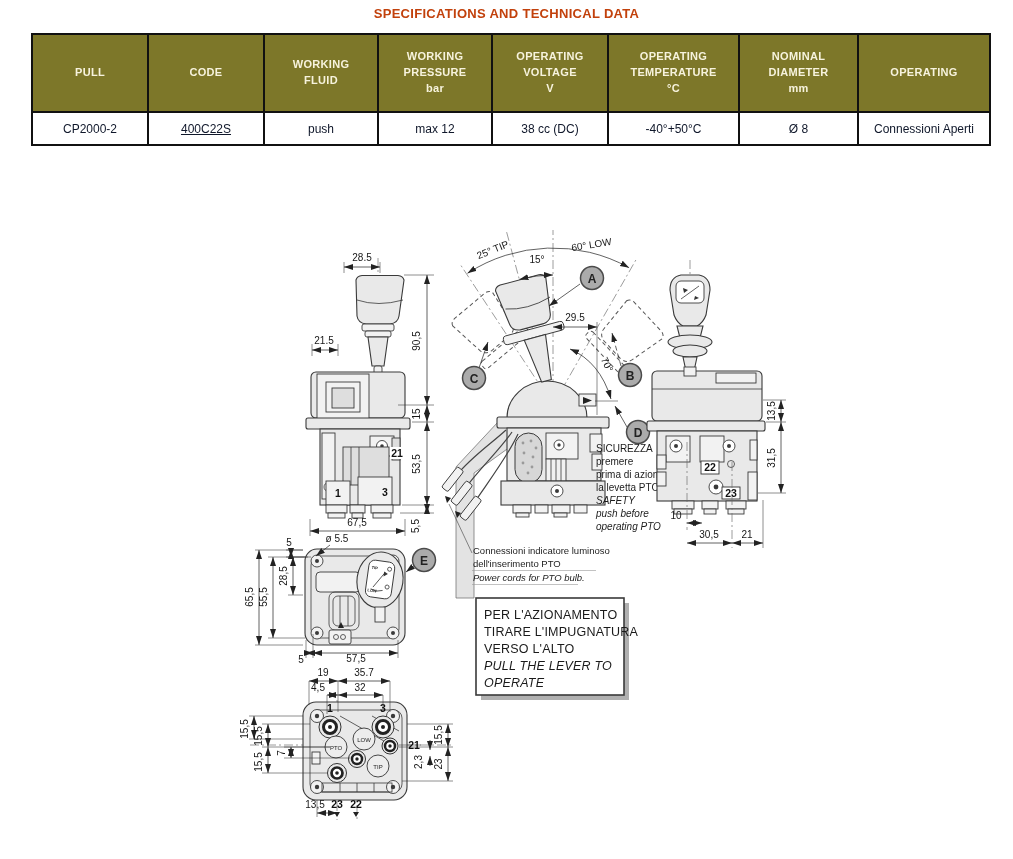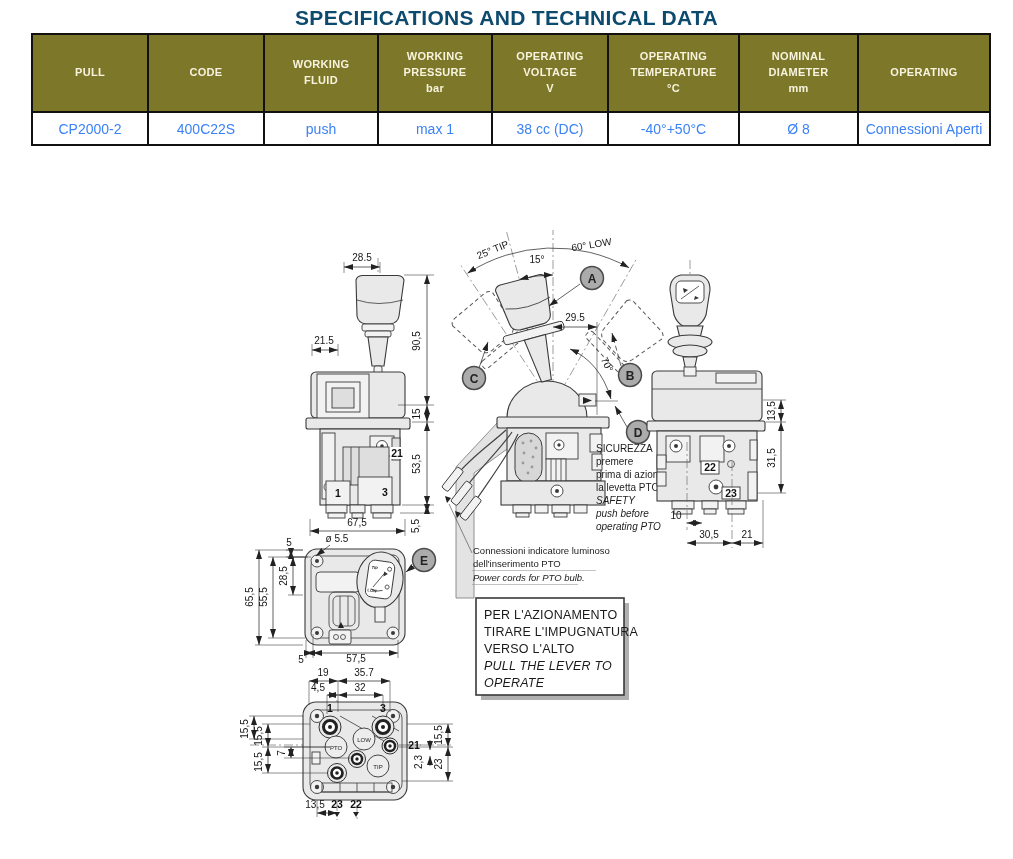--- a/index.html
+++ b/index.html
@@ -1,27 +1,27 @@
 <!DOCTYPE html>
 <html><head>
 <meta charset="utf-8">
 <style>
   html,body{margin:0;padding:0;background:#fff;}
   .page{position:relative;width:1013px;height:859px;background:#fff;
         font-family:"Liberation Sans",sans-serif;overflow:hidden;}
   .title{position:absolute;top:6px;left:0;right:0;text-align:center;
-         font-size:21px;font-weight:bold;letter-spacing:.3px;color:#0c4a6e;}
+         font-size:13px;font-weight:bold;letter-spacing:.3px;color:#c2410c;}
   table.spec{position:absolute;left:31px;top:33px;width:958px;border-collapse:collapse;
              table-layout:fixed;}
   table.spec th,table.spec td{border:2px solid #111;text-align:center;vertical-align:middle;padding:0;}
   table.spec th{background:#7d7729;color:#f7f3dd;font-size:11px;font-weight:bold;
                 height:76px;letter-spacing:.3px;}
   table.spec th span{white-space:pre-line;line-height:1.45;}
-  table.spec td{height:31px;background:#fff;color:#3b82f6;font-size:14px;}
-  td.link{color:#4d7ec0;cursor:pointer;}
+  table.spec td{height:31px;background:#fff;color:#0f172a;font-size:12px;}
+  td.link{color:#4d7ec0;cursor:pointer;text-decoration:underline;}
   svg text{font-family:"Liberation Sans",sans-serif;}
   .dm{font-size:10px;fill:#161616;}
   .pb{font-size:10.5px;font-weight:bold;fill:#111;}
   .it{font-style:italic;}
   .note{font-size:10px;fill:#1c1c1c;}
   .small{font-size:9.5px;fill:#1c1c1c;}
   .big{font-size:12.5px;fill:#1a1a1a;letter-spacing:.2px;}
   .co{font-size:12px;font-weight:bold;fill:#222;}
   .t4{font-size:4px;fill:#222;font-weight:bold;}
   .ol{fill:#e9e9e9;stroke:#3a3a3a;stroke-width:1.1;}
@@ -71,21 +71,21 @@
 DIAMETER
 mm</span></th>
         <th><span>OPERATING</span></th>
       </tr>
     </thead>
     <tbody>
       <tr>
         <td>CP2000-2</td>
         <td class="link">400C22S</td>
         <td>push</td>
-        <td>max 1</td>
+        <td>max 12</td>
         <td>38 cc (DC)</td>
         <td>-40°+50°C</td>
         <td>Ø 8</td>
         <td>Connessioni Aperti</td>
       </tr>
     </tbody>
   </table>
 
   <svg width="1013" height="629" viewBox="0 230 1013 629" style="position:absolute;left:0;top:230px;">
     <defs>

